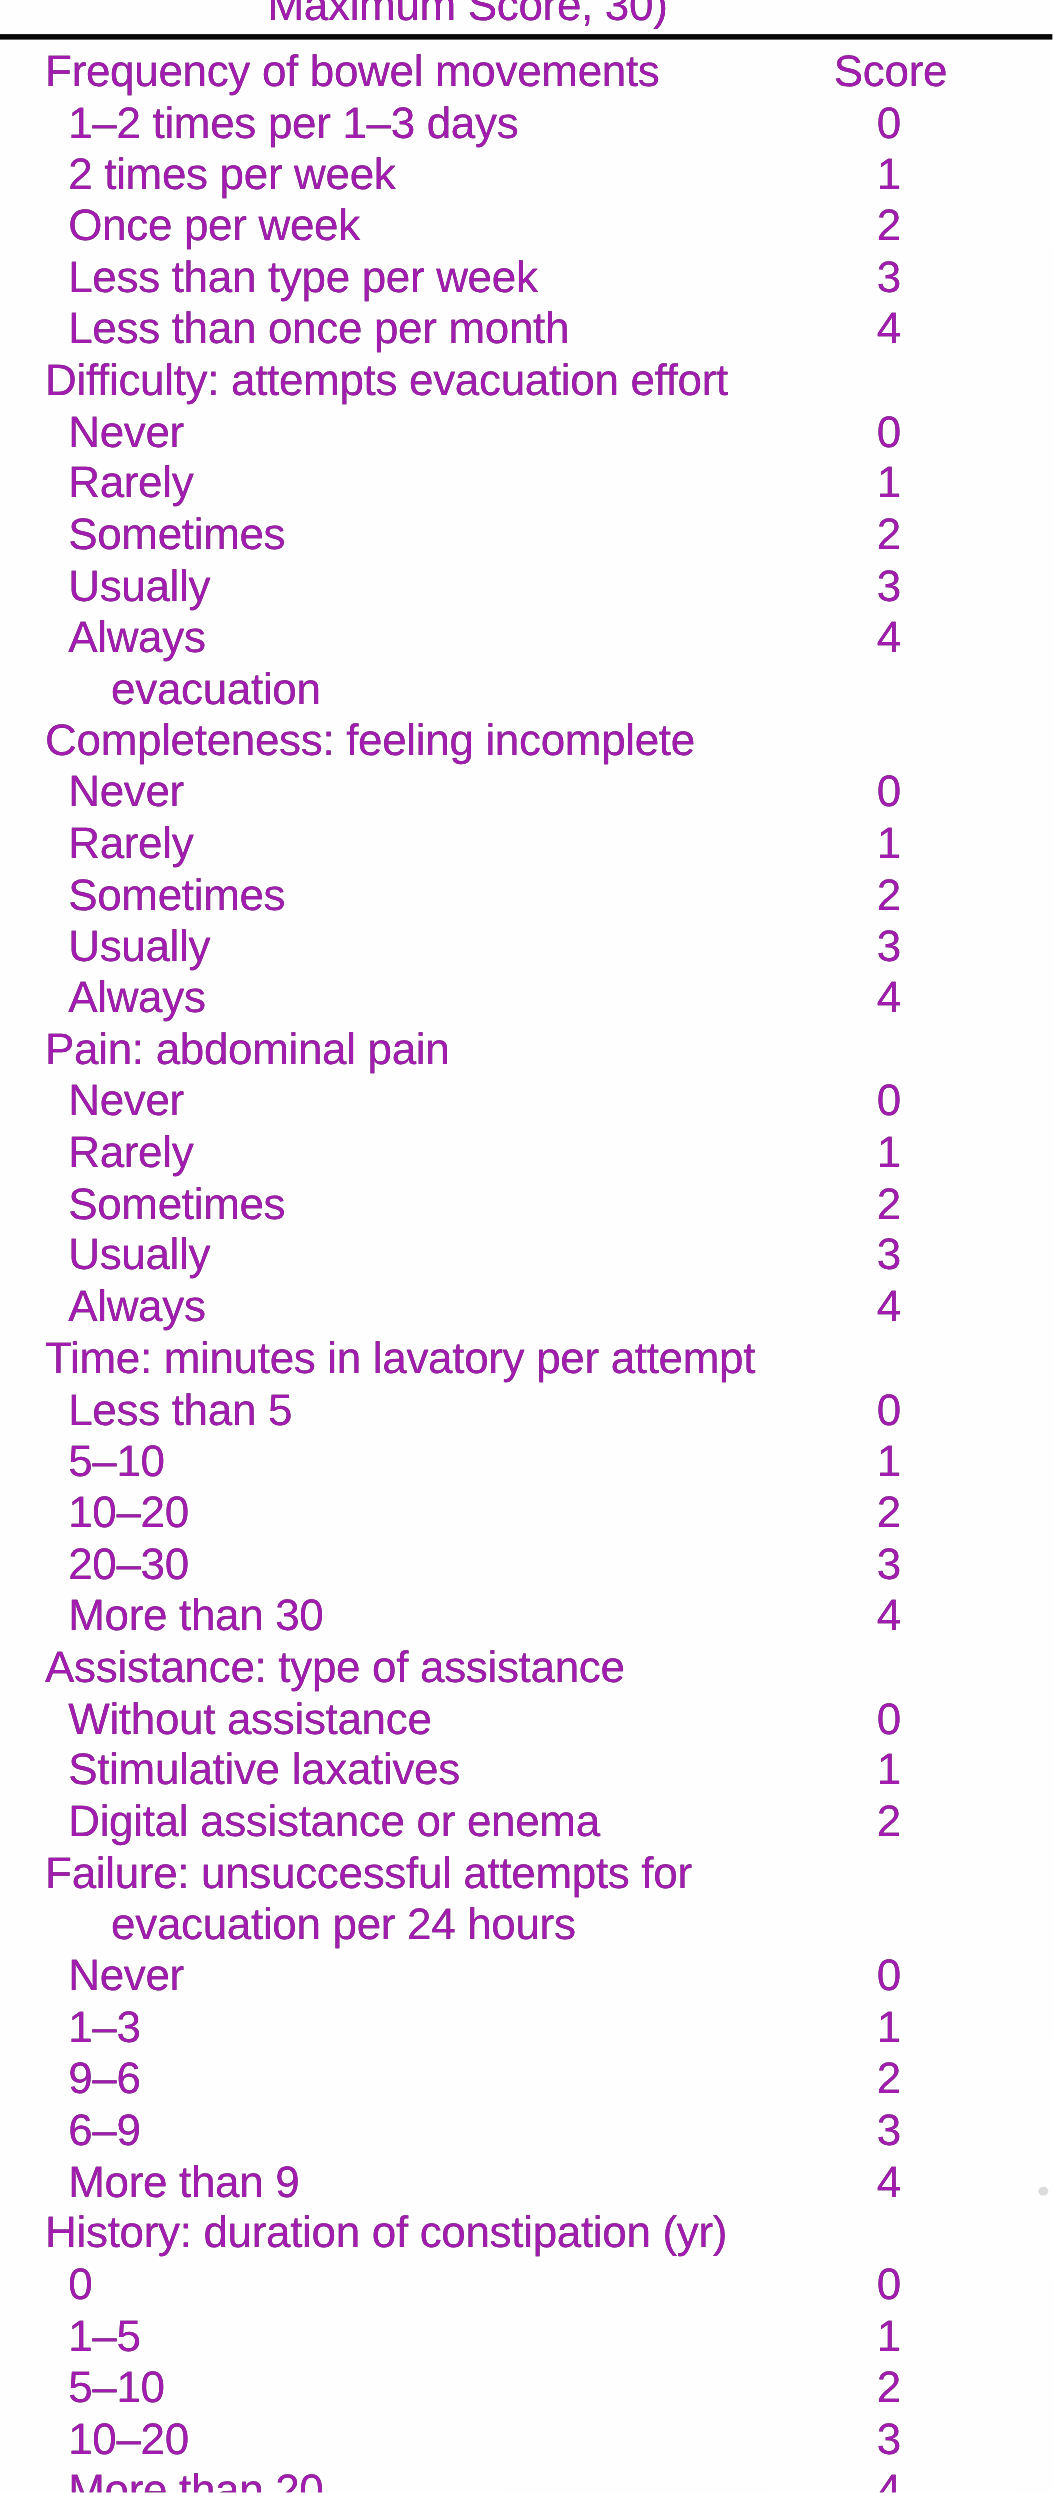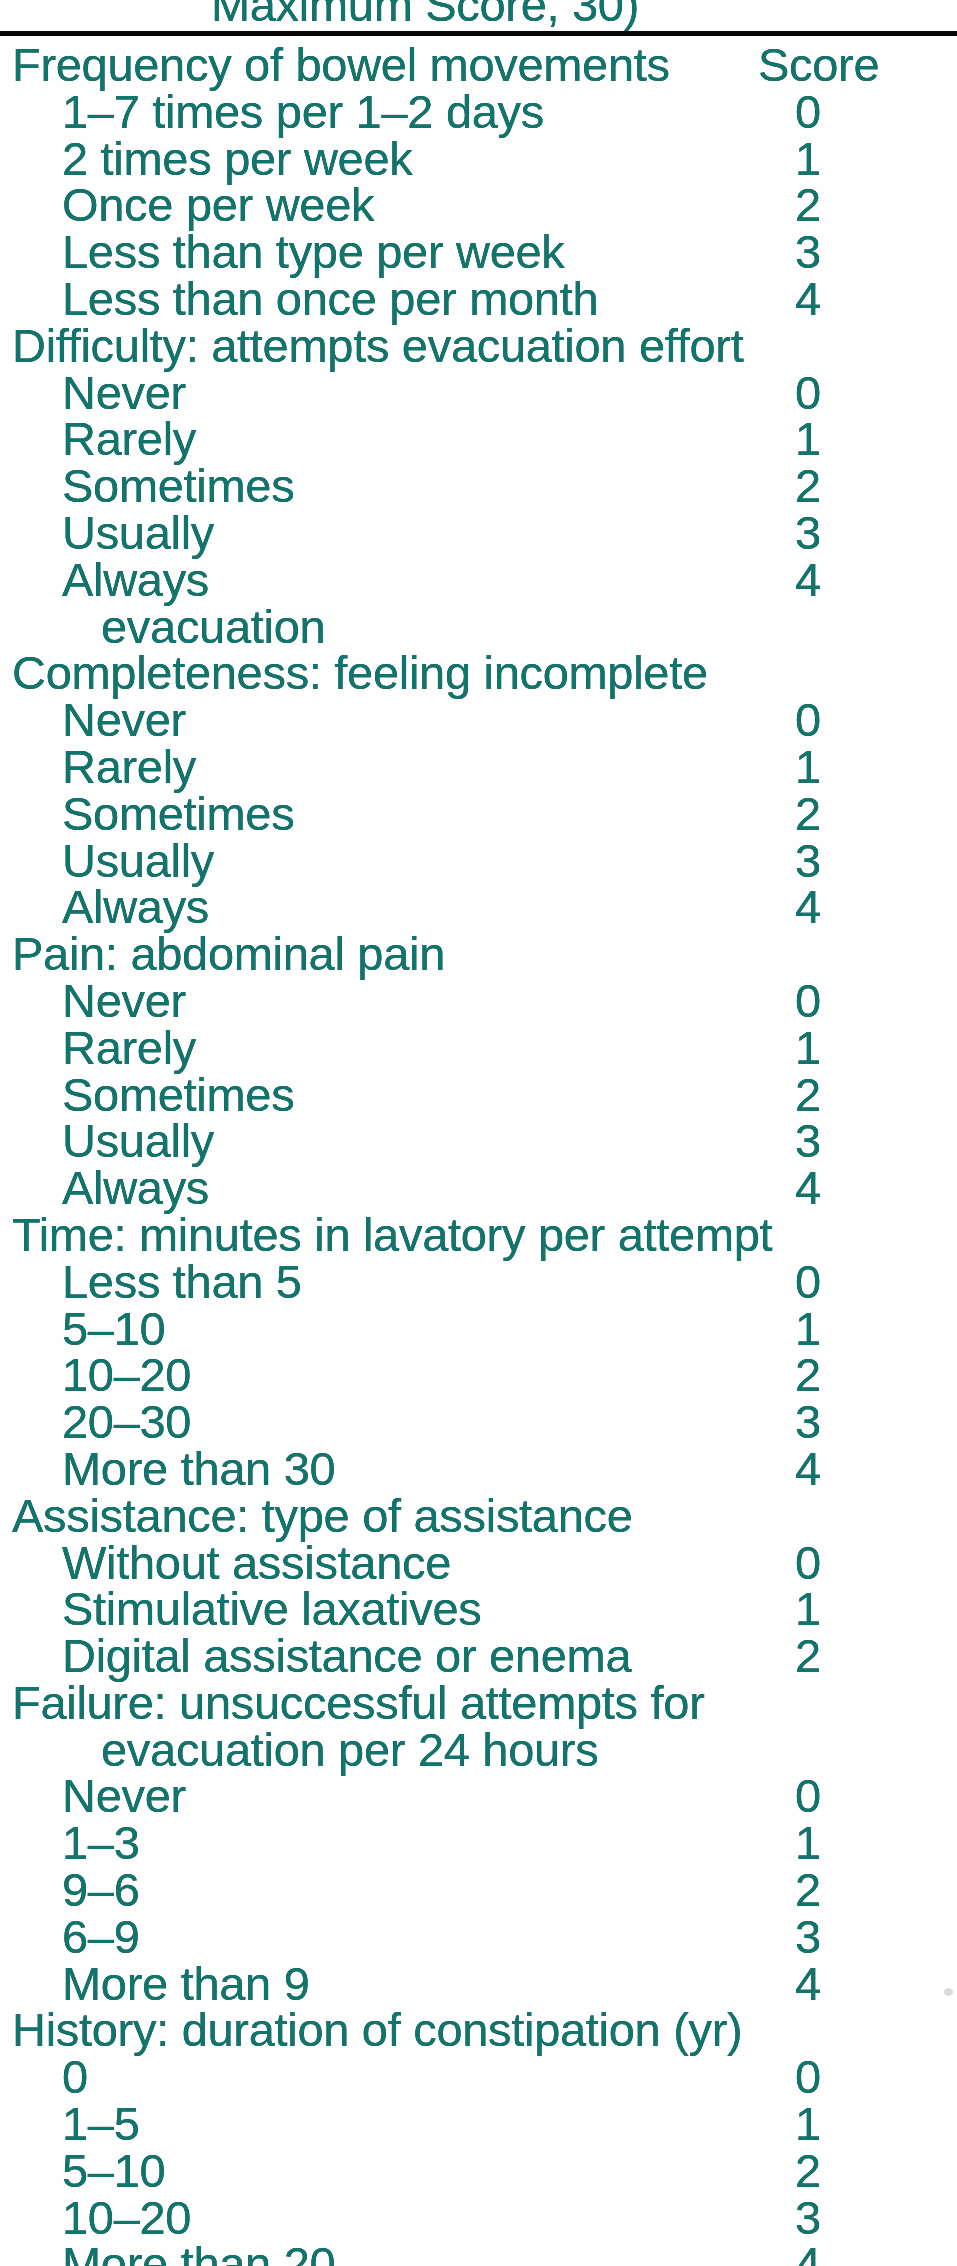--- a/index.html
+++ b/index.html
@@ -2,23 +2,23 @@
 <html><head>
 <meta charset="utf-8">
 <style>
   html, body { margin: 0; padding: 0; background: #ffffff; }
   .page {
     position: relative;
     width: 957px;
     height: 2266px;
     background: #fefefe;
     overflow: hidden;
-    color: #0f766e;
+    color: #a21caf;
     font-family: "Liberation Sans", sans-serif;
-    font-size: 47px;
+    font-size: 40px;
     letter-spacing: -0.3px;
     text-shadow: 0 0 0.6px rgba(0,0,0,0.85);
   }
   .caption {
     position: absolute;
     top: -15px;
     left: 0;
     width: 850px;
     height: 40px;
     line-height: 40px;
@@ -38,21 +38,21 @@
     top: 42px;
     left: 0;
     width: 957px;
   }
   .row {
     position: relative;
     height: 46.8px;
     line-height: 46.8px;
     white-space: nowrap;
   }
-  .lbl0 { display: inline-block; padding-left: 12px; }
+  .lbl0 { display: inline-block; padding-left: 41px; }
   .lbl1 { display: inline-block; padding-left: 62px; }
   .lbl2 { display: inline-block; padding-left: 101px; }
   .score {
     position: absolute;
     top: 0;
     left: 758px;
     width: 100px;
     text-align: center;
   }
   .speck {
@@ -67,21 +67,21 @@
   }
 </style>
 </head>
 <body>
 
 <div class="page">
   <div class="caption">Maximum Score, 30)</div>
   <div class="rule"></div>
   <div class="rows" id="rows">
       <div class="row"><span class="lbl0">Frequency of bowel movements</span><span class="score">Score</span></div>
-      <div class="row"><span class="lbl1">1–7 times per 1–2 days</span><span class="score">0</span></div>
+      <div class="row"><span class="lbl1">1–2 times per 1–3 days</span><span class="score">0</span></div>
       <div class="row"><span class="lbl1">2 times per week</span><span class="score">1</span></div>
       <div class="row"><span class="lbl1">Once per week</span><span class="score">2</span></div>
       <div class="row"><span class="lbl1">Less than type per week</span><span class="score">3</span></div>
       <div class="row"><span class="lbl1">Less than once per month</span><span class="score">4</span></div>
       <div class="row"><span class="lbl0">Difficulty: attempts evacuation effort</span></div>
       <div class="row"><span class="lbl1">Never</span><span class="score">0</span></div>
       <div class="row"><span class="lbl1">Rarely</span><span class="score">1</span></div>
       <div class="row"><span class="lbl1">Sometimes</span><span class="score">2</span></div>
       <div class="row"><span class="lbl1">Usually</span><span class="score">3</span></div>
       <div class="row"><span class="lbl1">Always</span><span class="score">4</span></div>

